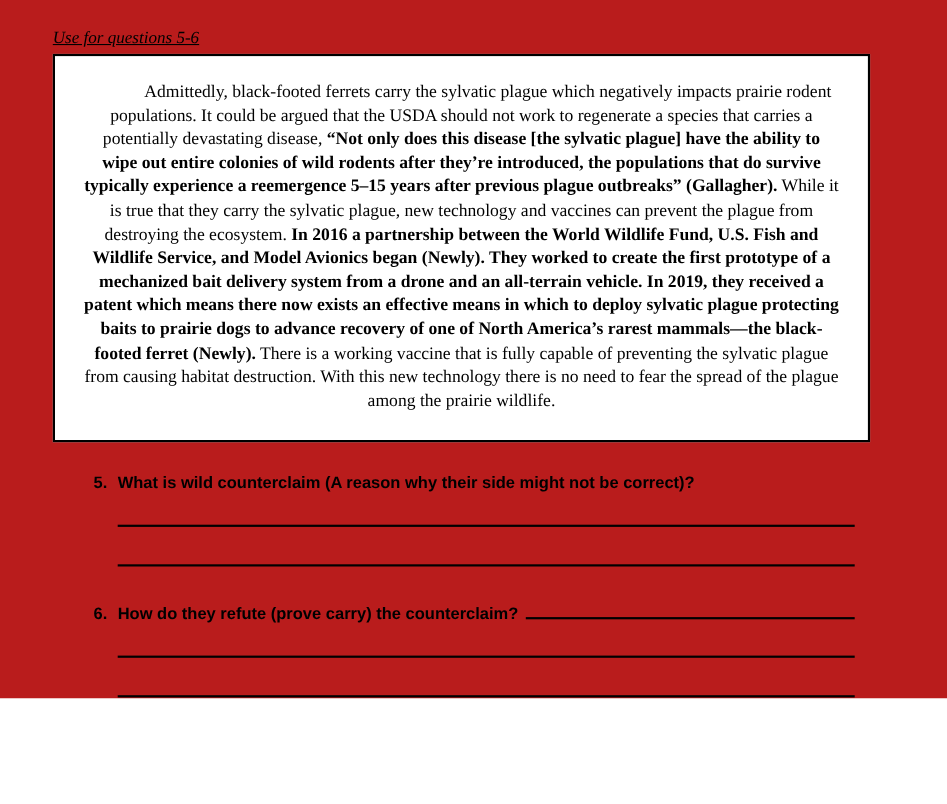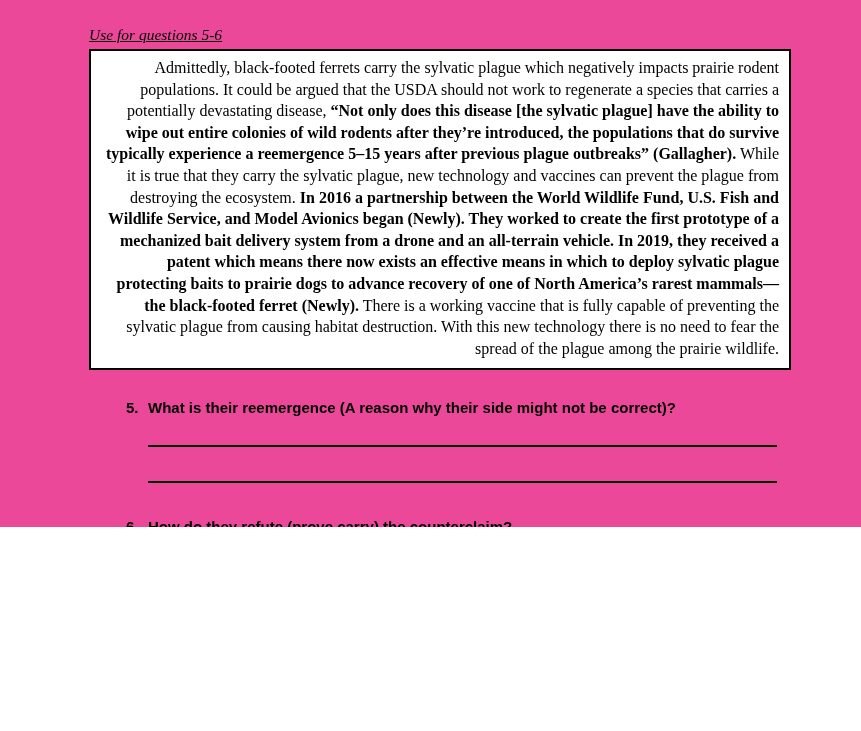--- a/index.html
+++ b/index.html
@@ -4,47 +4,46 @@
 <style>
   * { box-sizing: border-box; }
   html, body {
     margin: 0;
     padding: 0;
     background: #ffffff;
   }
   .page {
     position: relative;
     width: 861px;
-    height: 527px;
-    background: #ec4899;
+    height: 635px;
+    background: #b91c1c;
     overflow: hidden;
-    padding-left: 41px;
   }
   .header {
     margin: 26px 70px 0 48px;
     font-family: "Liberation Serif", serif;
     font-style: italic;
     font-size: 15.5px;
     color: #000;
     text-decoration: underline;
   }
   .passage-box {
     margin: 5px 70px 0 48px;
     border: 2px solid #000;
     padding: 6px 10px 9px 10px;
     background: #fff;
   }
   .passage {
-    margin: 0;
+    margin: 16px;
     font-family: "Liberation Serif", serif;
     font-size: 16px;
     line-height: 21.6px;
     color: #000;
     text-indent: 48px;
-    text-align: right;
+    text-align: center;
   }
   .passage .bold { font-weight: bold; }
   .questions {
     margin: 28px 84px 0 85px;
     font-family: "Liberation Sans", sans-serif;
     font-weight: bold;
     font-size: 15px;
     color: #000;
   }
   .question + .question { margin-top: 34px; }
@@ -82,21 +81,21 @@
 
   <div class="passage-box">
     <p class="passage"><span>Admittedly, black-footed ferrets carry the sylvatic plague which negatively impacts prairie rodent populations. It could be argued that the USDA should not work to regenerate a species that carries a potentially devastating disease, </span><span class="bold">“Not only does this disease [the sylvatic plague] have the ability to wipe out entire colonies of wild rodents after they’re introduced, the populations that do survive typically experience a reemergence 5–15 years after previous plague outbreaks” (Gallagher).</span><span> While it is true that they carry the sylvatic plague, new technology and vaccines can prevent the plague from destroying the ecosystem. </span><span class="bold">In 2016 a partnership between the World Wildlife Fund, U.S. Fish and Wildlife Service, and Model Avionics began (Newly). They worked to create the first prototype of a mechanized bait delivery system from a drone and an all-terrain vehicle. In 2019, they received a patent which means there now exists an effective means in which to deploy sylvatic plague protecting baits to prairie dogs to advance recovery of one of North America’s rarest mammals—the black-footed ferret (Newly).</span><span> There is a working vaccine that is fully capable of preventing the sylvatic plague from causing habitat destruction. With this new technology there is no need to fear the spread of the plague among the prairie wildlife.</span></p>
   </div>
 
   <div class="questions">
 
     <div class="question">
       <div class="q-row">
         <span class="q-num">5.</span>
-        <span class="q-text">What is their reemergence (A reason why their side might not be correct)?</span>
+        <span class="q-text">What is wild counterclaim (A reason why their side might not be correct)?</span>
       </div>
       <div class="answer-line first"></div>
       <div class="answer-line"></div>
     </div>
 
     <div class="question">
       <div class="q-row">
         <span class="q-num">6.</span>
         <span class="q-text">How do they refute (prove carry) the counterclaim?</span>
         <span class="q-fill-line"></span>

